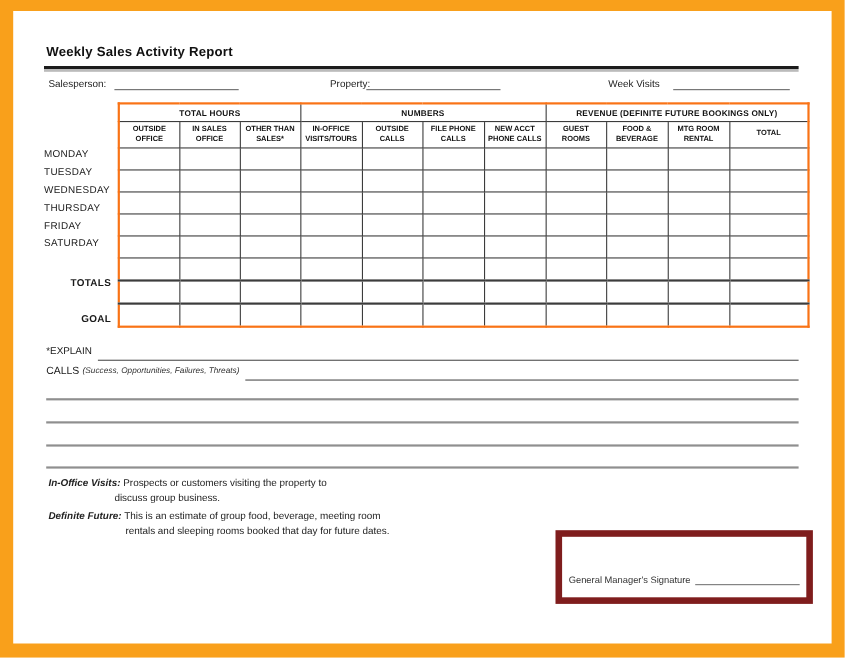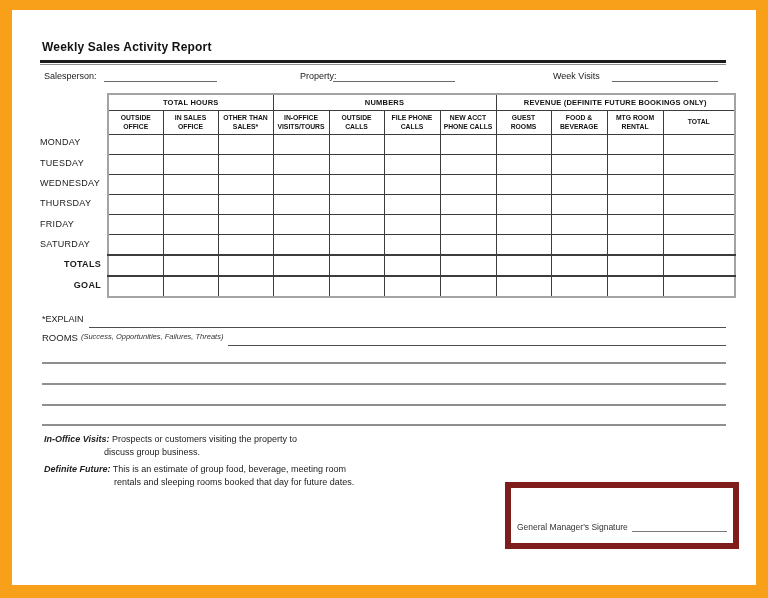--- a/index.html
+++ b/index.html
@@ -10,31 +10,31 @@
   .frame{position:absolute;inset:0;border-style:solid;border-color:#F9A01B;
     border-width:10px 12px 13px 12px;z-index:20;pointer-events:none;}
   .title{position:absolute;left:42px;top:40px;font-size:12px;font-weight:bold;
     letter-spacing:.2px;color:#111;}
   .rule-thick{position:absolute;left:40px;top:60px;width:686px;height:3px;background:#1c1c1c;}
   .rule-thin{position:absolute;left:40px;top:64px;width:686px;height:1px;background:#8f8f8f;}
   .lbl{position:absolute;font-size:9px;color:#222;}
   .uline{position:absolute;height:11px;border-bottom:1px solid #6a6a6a;}
   
   table.grid{position:absolute;left:107px;top:93px;width:627px;border-collapse:collapse;
-    table-layout:fixed;background:#fff;border:2px solid #a3a3a3;}
+    table-layout:fixed;background:#fff;border:2px solid #f97316;}
   table.grid th,table.grid td{border:1px solid #3c3c3c;padding:0;}
   tr.group-row th{height:15px;font-size:7.5px;font-weight:bold;letter-spacing:.2px;color:#111;}
   tr.head-row th{height:21px;font-size:6.8px;font-weight:bold;line-height:1.3;
     padding:1px 2px;vertical-align:middle;color:#111;}
   td.cell{height:19px;background:#fff;}
   tr.emph td{border-top-width:2px;}
   .day-rail{position:absolute;left:40px;top:132px;width:61px;height:163px;
     display:grid;grid-template-rows:repeat(8,1fr);}
   .day{display:flex;align-items:center;font-size:9px;letter-spacing:.3px;color:#1a1a1a;}
-  .day.b{font-weight:bold;justify-content:flex-end;}
+  .day.b{font-weight:bold;justify-content:flex-end;margin-top:23px;}
   .linerow{position:absolute;left:42px;width:684px;display:flex;align-items:flex-start;font-size:9.5px;color:#1a1a1a;}
   .linerow .fill{flex:1;height:13px;border-bottom:1px solid #4f4f4f;margin-left:5px;}
   .linerow .sub{font-size:7.5px;font-style:italic;color:#333;margin-left:3px;padding-bottom:0px;}
   .gline{position:absolute;left:42px;width:684px;border-top:2px solid #8f8f8f;}
   .note{position:absolute;left:44px;font-size:9px;line-height:1.4;color:#222;}
   .nlabel{font-weight:bold;font-style:italic;}
   .ind1{padding-left:60px;}
   .ind2{padding-left:70px;}
   .sigbox{position:absolute;left:505px;top:482px;width:222px;height:55px;
     border:6px solid #7f1d1d;background:#fff;}
@@ -206,21 +206,21 @@
       </tr>
 </tbody>
   </table>
 
 <div class="linerow" style="top:314px">
   <span style="font-size:9px;">*EXPLAIN</span>
   <span class="fill"></span>
 </div>
 
 <div class="linerow" style="top:332px">
-  <span style="font-size:9.5px;">ROOMS</span>
+  <span style="font-size:9.5px;">CALLS</span>
   <span class="sub">(Success, Opportunities, Failures, Threats)</span>
   <span class="fill"></span>
 </div>
 
 <div class="gline" style="top:362px"></div>
 <div class="gline" style="top:383px"></div>
 <div class="gline" style="top:404px"></div>
 <div class="gline" style="top:424px"></div>
 
 <div class="note" style="top:433px">

